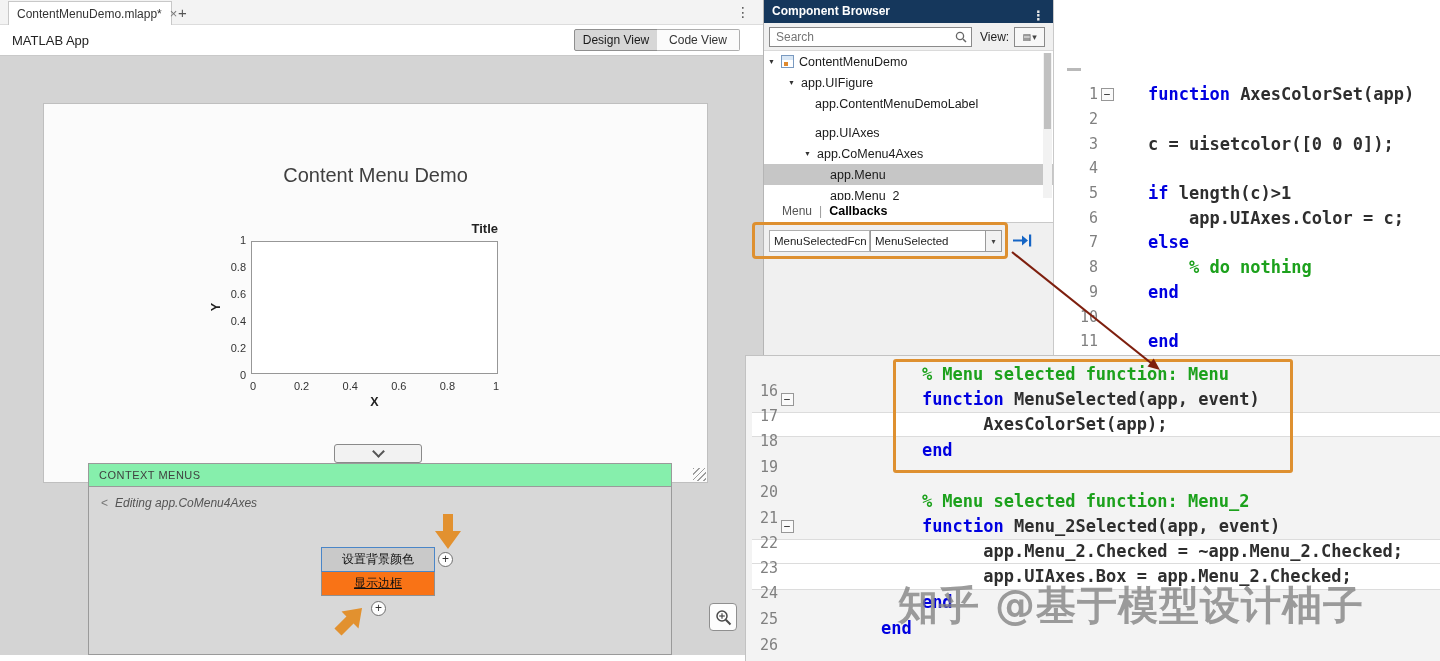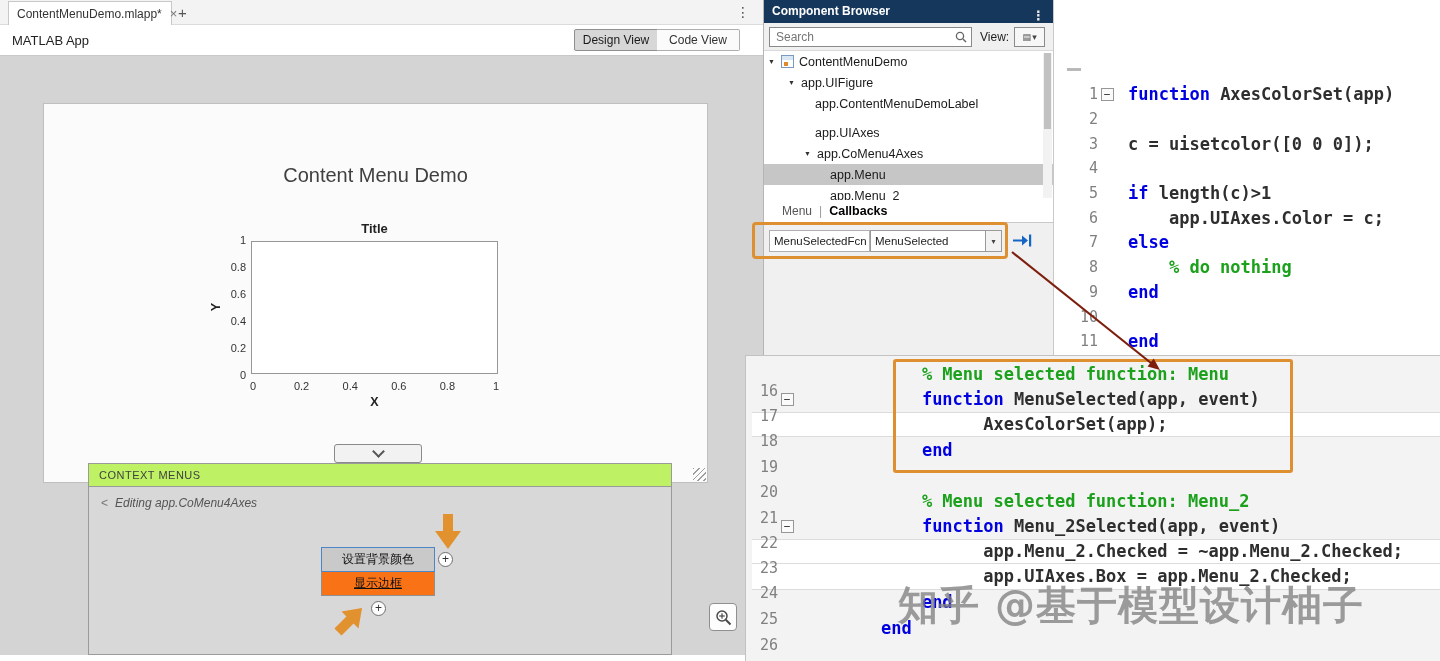--- a/index.html
+++ b/index.html
@@ -24,36 +24,36 @@
   #toolbar { left:0; top:25px; width:763px; height:31px; background:#ffffff; border-bottom:1px solid #c9c9c9; }
   #matlab-app-label { left:12px; top:8px; font-size:13px; color:#222; }
   .seg-btn { top:4px; height:22px; display:flex; align-items:center; justify-content:center; font-size:12px; }
   #btn-design { left:574px; width:84px; background:#d7d7d7; border:1px solid #8f8f8f; border-radius:2px 0 0 2px; color:#1a1a1a; }
   #btn-code   { left:657px; width:83px; background:#fbfbfb; border:1px solid #aeaeae; border-left:none; border-radius:0 2px 2px 0; color:#333; }
 
   
   #canvas { left:0; top:56px; width:763px; height:599px; background:#d4d4d4; }
   #figure { left:43px; top:47px; width:665px; height:380px; background:#fbfbfb; border:1px solid #bfbfbf; }
   #figure-title { left:0; top:60px; width:100%; text-align:center; font-size:20px; color:#404040; }
-  #axes-title { left:207px; top:117px; width:247px; text-align:center; font-size:13px; font-weight:bold; color:#222; }
+  #axes-title { left:207px; top:117px; width:247px; text-align:right; font-size:13px; font-weight:bold; color:#222; }
   #plot-box { left:207px; top:137px; width:247px; height:133px; background:#ffffff; border:1px solid #979797; }
   #yticks { left:166px; top:130px; width:36px; height:147px; display:flex; flex-direction:column; justify-content:space-between; align-items:flex-end; font-size:11px; color:#333; }
   #xticks { left:197px; top:276px; width:267px; display:flex; justify-content:space-between; font-size:11px; color:#333; }
   #xticks span { width:24px; text-align:center; }
   #xlabel { left:207px; top:291px; width:247px; text-align:center; font-size:12.5px; font-weight:600; color:#222; }
   #ylabel { left:168px; top:196px; font-size:12.5px; font-weight:600; color:#222; transform:rotate(-90deg); }
   #axes-dropdown { left:290px; top:340px; width:88px; height:19px; background:#f2f2f2; border:1px solid #8a8a8a; border-radius:3px;
                    display:flex; align-items:center; justify-content:center; }
   .chev { width:9px; height:9px; border-right:2px solid #555; border-bottom:2px solid #555; transform:rotate(45deg); margin-top:-5px; }
   #fig-grip { left:693px; top:412px; width:13px; height:13px;
               background:repeating-linear-gradient(135deg,#9d9d9d 0 1px,transparent 1px 4px); }
 
   
   #ctx-panel { left:88px; top:407px; width:584px; height:192px; }
-  #ctx-header { left:0; top:0; width:584px; height:24px; background:#bef264; border:1px solid #9a9a9a;
+  #ctx-header { left:0; top:0; width:584px; height:24px; background:#86efac; border:1px solid #9a9a9a;
                 font-size:11px; color:#3f3f3f; letter-spacing:0.5px; line-height:22px; padding-left:10px; }
   #ctx-body { left:0; top:24px; width:584px; height:168px; background:#d8d8d8; border:1px solid #9a9a9a; border-top:none; }
   #ctx-editing { left:12px; top:9px; font-size:12px; color:#555; }
   #ctx-editing .prefix { font-style:normal; color:#777; margin-right:7px; }
   #ctx-editing .lbl { font-style:italic; }
   #ctx-menu { left:232px; top:60px; width:114px; }
   .ctx-item { height:25px; line-height:23px; text-align:center; font-size:12px; color:#111; }
   #ctx-item-0 { background:#c9c9c9; border:1px solid #4a86c8; }
   #ctx-item-1 { background:#f97316; border:1px solid #909090; border-top:none; height:24px;text-decoration:underline; }
   .plus-circle { width:15px; height:15px; border:1px solid #6f6f6f; border-radius:50%; background:#fdfdfd;
@@ -105,21 +105,21 @@
   .gut { font-size:15px; color:#808080; text-align:right; flex:0 0 auto; }
   .fold { flex:0 0 18px; display:flex; justify-content:center; }
   .foldbox { width:13px; height:13px; border:1px solid #979797; background:#fafafa; color:#333; font-size:11px; line-height:11px; text-align:center; font-weight:normal; }
   .ct { font-weight:bold; }
   .c-kw { color:#0000e0; }
   .c-cm { color:#1ca11c; }
   .c-d  { color:#2e2e2e; }
   #code-top { left:1053px; top:0; width:387px; height:355px; background:#ffffff; border-left:1px solid #c9c9c9; padding:82px 0 0 8px; }
   #code-top .code-row { height:24.7px; }
   #code-top .gut { width:36px; }
-  #code-top .ct { margin-left:12px; }
+  #code-top .ct { margin-left:32px; }
   #scroll-dash { left:13px; top:68px; width:14px; height:3px; background:#b9b9b9; }
   #code-bottom { left:745px; top:355px; width:695px; height:306px; background:#f3f3f3; border-top:1px solid #c2c2c2;
                  border-left:1px solid #c2c2c2; padding:5px 0 0 6px; z-index:10; }
   #code-bottom .code-row { height:25.4px; }
   #code-bottom .gut { width:26px;margin-top:34px; }
   #code-bottom .ct { margin-left:44px; }
 
   
   .hl-orange { border:3px solid #de9030; border-radius:4px; z-index:20; pointer-events:none; }
   #hl-callback { left:752px; top:222px; width:256px; height:37px; }

